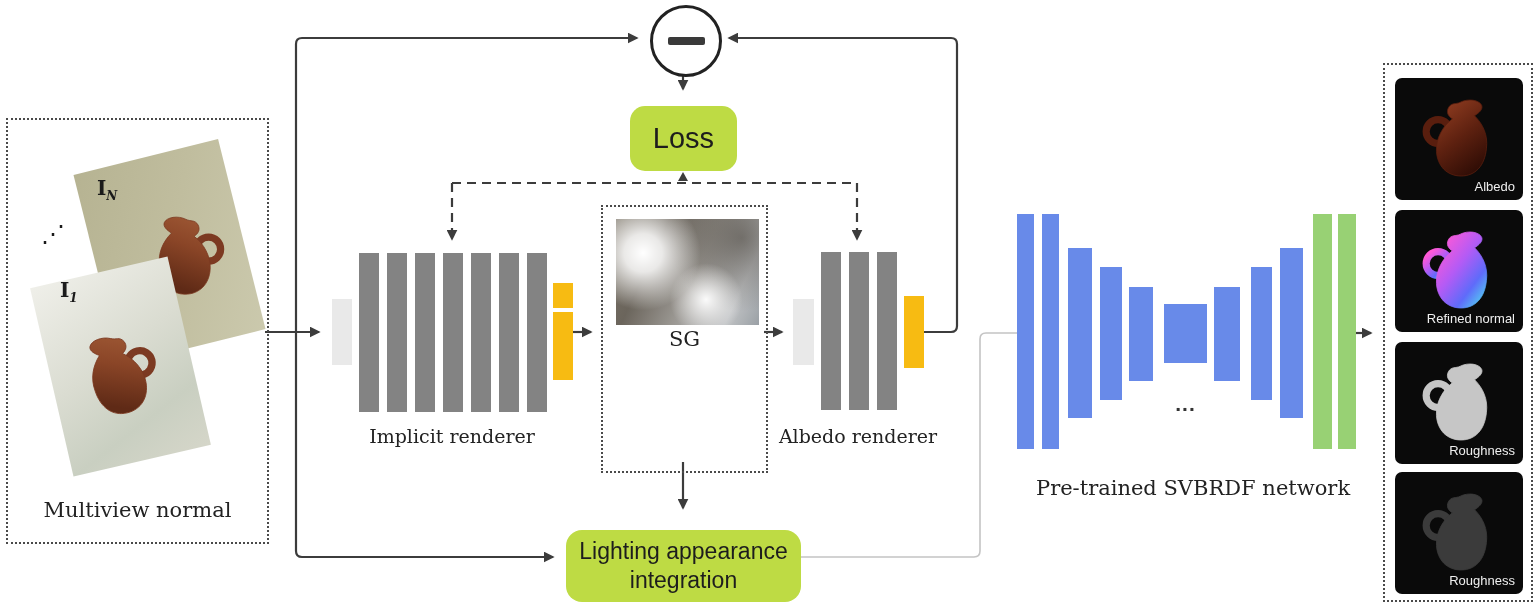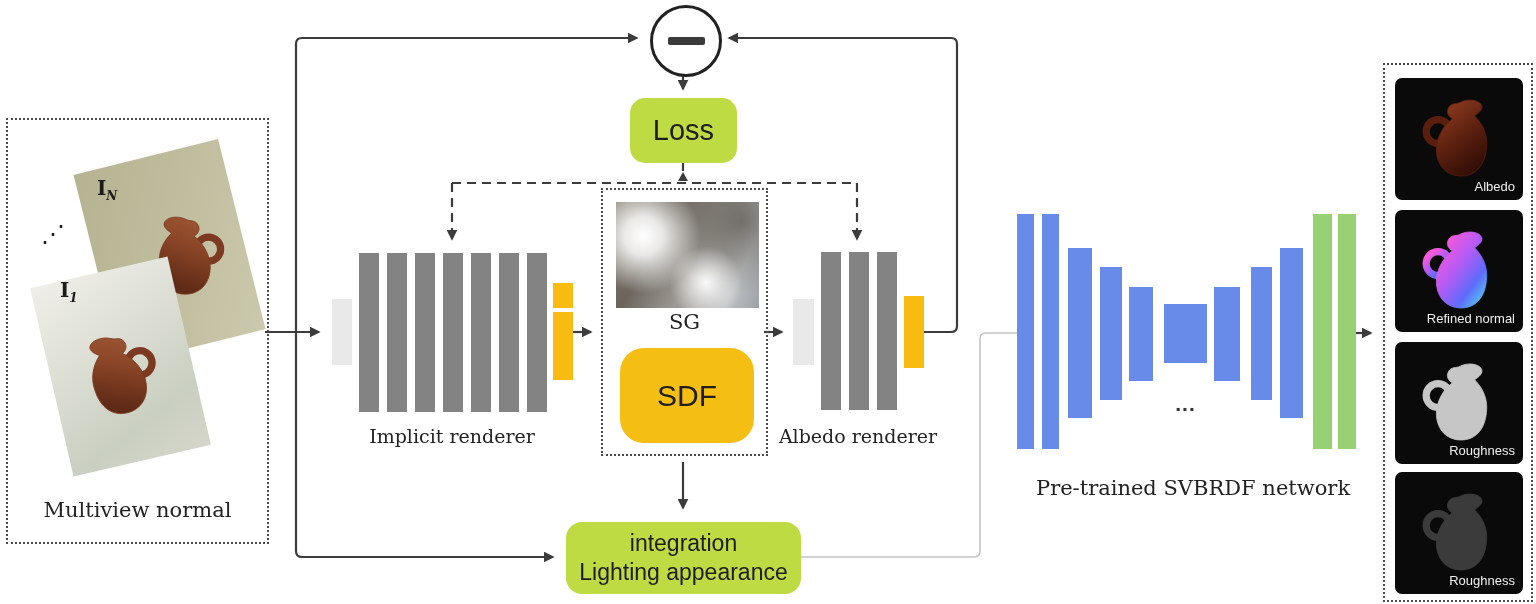--- a/index.html
+++ b/index.html
@@ -12,21 +12,21 @@
   .wire-light{stroke:var(--wire-light,#c4c4c4);stroke-width:1.6;fill:none;}
   .arrhead{fill:var(--wire-dark,#3c3c3c);}
   
   .box-dotted{position:absolute;border:2px dotted #4a4a4a;background:transparent;z-index:2;}
   
   .photo{position:absolute;z-index:3;}
   .photo .jugwrap{position:absolute;}
   
   .box-green{position:absolute;background:var(--box-green,#bedb44);border-radius:16px;z-index:4;
              display:flex;align-items:center;justify-content:center;text-align:center;
-             color:#1d1d1d;font-weight:500;}
+             color:#1d1d1d;font-weight:500;margin-top:8px;}
   .box-gold{position:absolute;background:var(--box-gold,#f4be13);border-radius:24px;z-index:4;
             display:flex;align-items:center;justify-content:center;color:#1f1f1f;font-weight:500;}
   
   .minus-circle{position:absolute;left:650px;top:5px;width:66px;height:66px;border:3px solid #222;
                 border-radius:50%;background:#fff;z-index:4;}
   .minus-bar{position:absolute;left:50%;top:50%;width:37px;height:8px;margin:-4px 0 0 -18.5px;
              background:#3a3a3a;border-radius:2px;}
   
   .vbar{position:absolute;z-index:3;}
   .vbar.gray{background:var(--bar-gray,#838383);}
@@ -154,37 +154,36 @@
   <div class="vbar gray" style="left:387px;top:253px;width:20px;height:159px;"></div>
   <div class="vbar gray" style="left:415px;top:253px;width:20px;height:159px;"></div>
   <div class="vbar gray" style="left:443px;top:253px;width:20px;height:159px;"></div>
   <div class="vbar gray" style="left:471px;top:253px;width:20px;height:159px;"></div>
   <div class="vbar gray" style="left:499px;top:253px;width:20px;height:159px;"></div>
   <div class="vbar gray" style="left:527px;top:253px;width:20px;height:159px;"></div>
   <div class="vbar gold" style="left:553px;top:283px;width:20px;height:25px;"></div>
   <div class="vbar gold" style="left:553px;top:312px;width:20px;height:68px;"></div>
   <div class="cap-serif" style="left:352px;top:425px;width:200px;font-size:19px;text-align:center;">Implicit renderer</div>
 
-  <div class="box-dotted" style="left:601px;top:188px;width:163px;height:264px;">
+  <div class="box-dotted" style="left:601px;top:205px;width:163px;height:264px;">
     <div class="sg-img"></div>
     <div class="cap-serif" style="left:0;right:0;top:120px;font-size:21px;">SG</div>
-    <div class="box-gold" style="left:17px;top:158px;width:134px;height:95px;font-size:30px;">SDF</div>
   </div>
 
   <div class="vbar light" style="left:793px;top:299px;width:21px;height:66px;"></div>
   <div class="vbar gray" style="left:821px;top:252px;width:20px;height:158px;"></div>
   <div class="vbar gray" style="left:849px;top:252px;width:20px;height:158px;"></div>
   <div class="vbar gray" style="left:877px;top:252px;width:20px;height:158px;"></div>
   <div class="vbar gold" style="left:904px;top:296px;width:20px;height:72px;"></div>
   <div class="cap-serif" style="left:758px;top:425px;width:200px;font-size:19px;">Albedo renderer</div>
 
   <div class="box-green" style="left:566px;top:522px;width:235px;height:72px;font-size:23px;line-height:1.25;">
     <div>
+      <div>Lighting appearance</div>
       <div>integration</div>
-      <div>Lighting appearance</div>
     </div>
   </div>
 
   <div class="vbar blue" style="left:1017px;top:214px;width:17px;height:235px;"></div>
   <div class="vbar blue" style="left:1042px;top:214px;width:17px;height:235px;"></div>
   <div class="vbar blue" style="left:1068px;top:248px;width:24px;height:170px;"></div>
   <div class="vbar blue" style="left:1100px;top:267px;width:22px;height:133px;"></div>
   <div class="vbar blue" style="left:1129px;top:287px;width:24px;height:94px;"></div>
   <div class="vbar blue" style="left:1164px;top:304px;width:43px;height:59px;"></div>
   <div class="vbar blue" style="left:1214px;top:287px;width:26px;height:94px;"></div>

